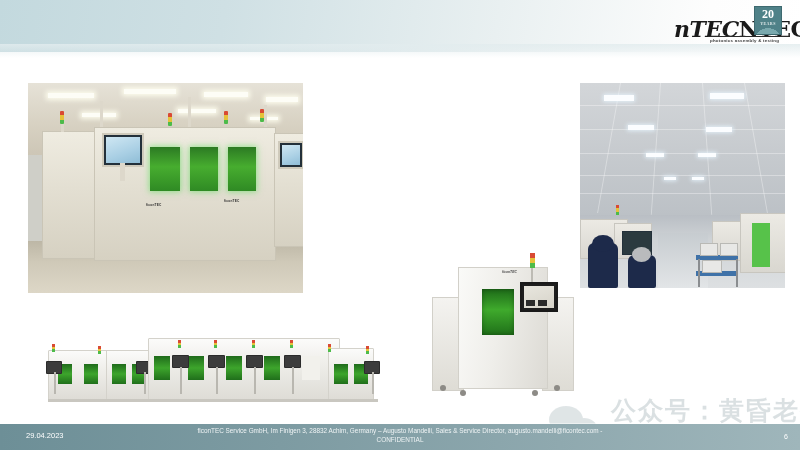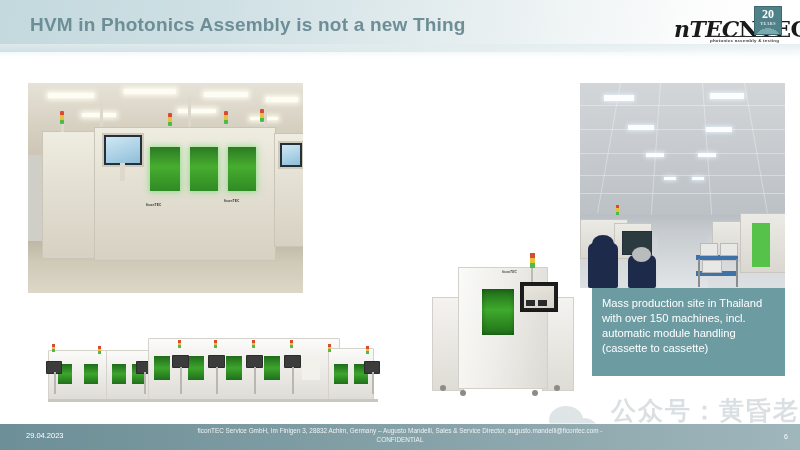--- a/index.html
+++ b/index.html
@@ -133,21 +133,20 @@
                font-size:6.4px;color:#eef3f4;line-height:9px;}
   .footer .pg{position:absolute;right:12px;top:9px;font-size:7px;color:#ffffff;}
   .footer-line{position:absolute;left:0;bottom:26px;width:800px;height:1px;background:rgba(255,255,255,.45);}
 </style>
 </head>
 <body>
 
 <div class="slide">
 
   <div class="header">
-    <div class="header-title">HVM in Photonics Assembly is not a new Thing</div>
 
     <div class="logo">
       <div class="logo-word"><span>nTEC</span><span class="up">nTEC</span></div>
       <div class="logo-rule"></div>
       <div class="logo-tag">photonics assembly &amp; testing</div>
       <div class="badge">
         <div class="badge-wave"></div>
         <div class="badge-num">20</div>
         <div class="badge-sub">YEARS</div>
       </div>
@@ -315,23 +314,20 @@
         <i></i>
         <s></s>
         <s class="b"></s>
       </div>
     <div class="wheel" style="left:12px;top:140px;"></div>
     <div class="wheel" style="left:32px;top:145px;"></div>
     <div class="wheel" style="left:104px;top:145px;"></div>
     <div class="wheel" style="left:126px;top:140px;"></div>
   </div>
 
-  <div class="callout">
-    <p>Mass production site in Thailand with over 150 machines, incl. automatic module handling (cassette to cassette)</p>
-  </div>
 
   <div class="wm">
     <div class="bub" style="left:4px;top:14px;width:34px;height:27px;"></div>
     <div class="bub" style="left:26px;top:26px;width:26px;height:21px;"></div>
     <div class="cn">公众号：黄昏老杏</div>
   </div>
 
   <div class="footer-line"></div>
   <div class="footer">
     <div class="date">29.04.2023</div>

